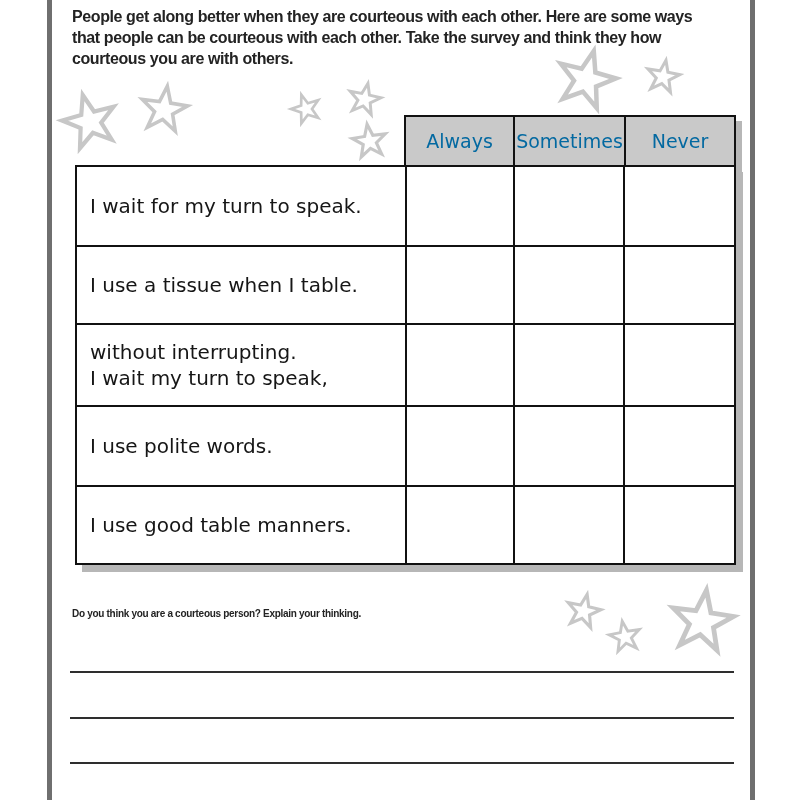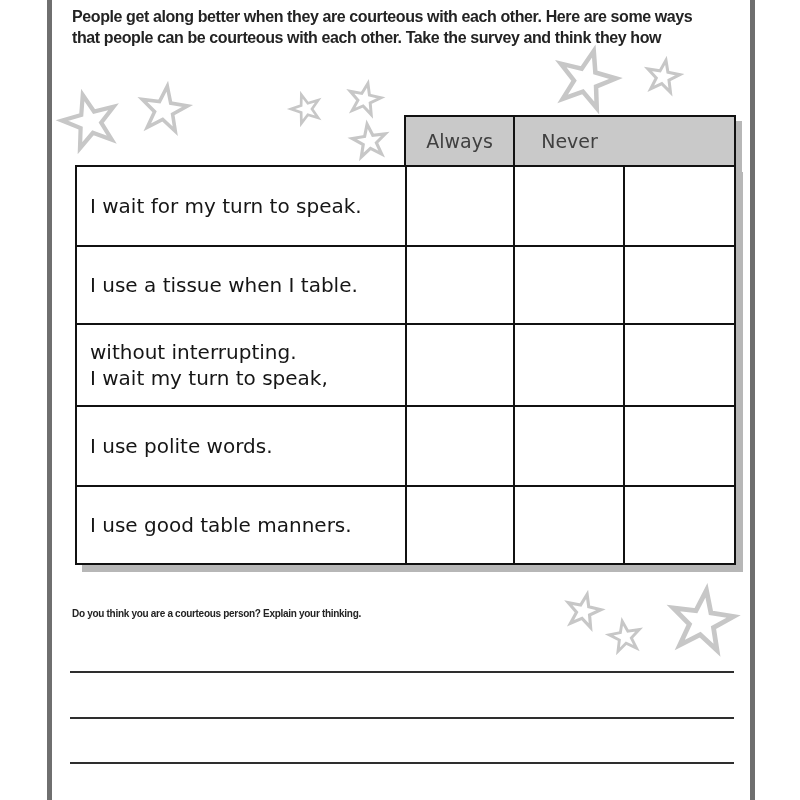--- a/index.html
+++ b/index.html
@@ -14,21 +14,21 @@
   .intro-line{white-space:nowrap;}
 
   .star{position:absolute;color:var(--star_outline,#c7c7c7);}
   .star svg{display:block;overflow:visible;}
 
   .header-strip{position:absolute;left:404px;top:115px;width:332px;height:52px;box-sizing:border-box;
         display:grid;grid-template-columns:107px 111px 1fr;
         background:var(--header_bg,#c9c9c9);border:2.5px solid var(--table_border,#111);
         box-shadow:6px 6px 0 var(--shadow,#b7b7b7);}
   .header-cell{display:flex;align-items:center;justify-content:center;
-        font-family:"DejaVu Sans",sans-serif;font-size:19px;color:#404040;}
+        font-family:"DejaVu Sans",sans-serif;font-size:19px;color:#0369a1;}
   .header-cell + .header-cell{border-left:2.5px solid var(--table_border,#111);}
 
   .survey-table{position:absolute;left:75px;top:165px;width:661px;height:400px;box-sizing:border-box;
         display:grid;grid-template-columns:330px 108px 110px 1fr;
         grid-template-rows:80px 78px 82px 80px 1fr;
         background:#fff;border:2.5px solid var(--table_border,#111);
         box-shadow:7px 7px 0 var(--shadow,#b7b7b7);}
   .cell{border-right:2.5px solid var(--table_border,#111);
         border-bottom:2.5px solid var(--table_border,#111);}
   .cell.last-col{border-right:none;}
@@ -47,20 +47,21 @@
 <body>
 
 <div class="page">
 
   <div class="edge left"></div>
   <div class="edge right"></div>
 
   <div class="intro">
     <div class="intro-line">People get along better when they are courteous with each other. Here are some ways</div>
     <div class="intro-line">that people can be courteous with each other. Take the survey and think they how</div>
+    <div class="intro-line">courteous you are with others.</div>
   </div>
 
   <span class="star" style="left:62px;top:94px;transform:rotate(-15deg);">
       <svg width="56" height="56" viewBox="0 0 100 100">
         <polygon points="50,0 61.8,33.8 97.6,34.6 69,56.2 79.4,90.5 50,70 20.6,90.5 31,56.2 2.4,34.6 38.2,33.8" fill="none" stroke="currentColor" stroke-width="7.5"></polygon>
       </svg>
     </span>
   <span class="star" style="left:140px;top:86px;transform:rotate(8deg);">
       <svg width="48" height="48" viewBox="0 0 100 100">
         <polygon points="50,0 61.8,33.8 97.6,34.6 69,56.2 79.4,90.5 50,70 20.6,90.5 31,56.2 2.4,34.6 38.2,33.8" fill="none" stroke="currentColor" stroke-width="7.5"></polygon>
@@ -102,20 +103,21 @@
       </svg>
     </span>
   <span class="star" style="left:670px;top:590px;transform:rotate(8deg);">
       <svg width="64" height="64" viewBox="0 0 100 100">
         <polygon points="50,0 61.8,33.8 97.6,34.6 69,56.2 79.4,90.5 50,70 20.6,90.5 31,56.2 2.4,34.6 38.2,33.8" fill="none" stroke="currentColor" stroke-width="7.5"></polygon>
       </svg>
     </span>
 
   <div class="header-strip">
     <div class="header-cell">Always</div>
+    <div class="header-cell">Sometimes</div>
     <div class="header-cell">Never</div>
   </div>
 
   <div class="survey-table">
 
     <div class="cell stmt">
       <div class="stmt-line">I wait for my turn to speak.</div>
 
     </div>
     <div class="cell"></div>

